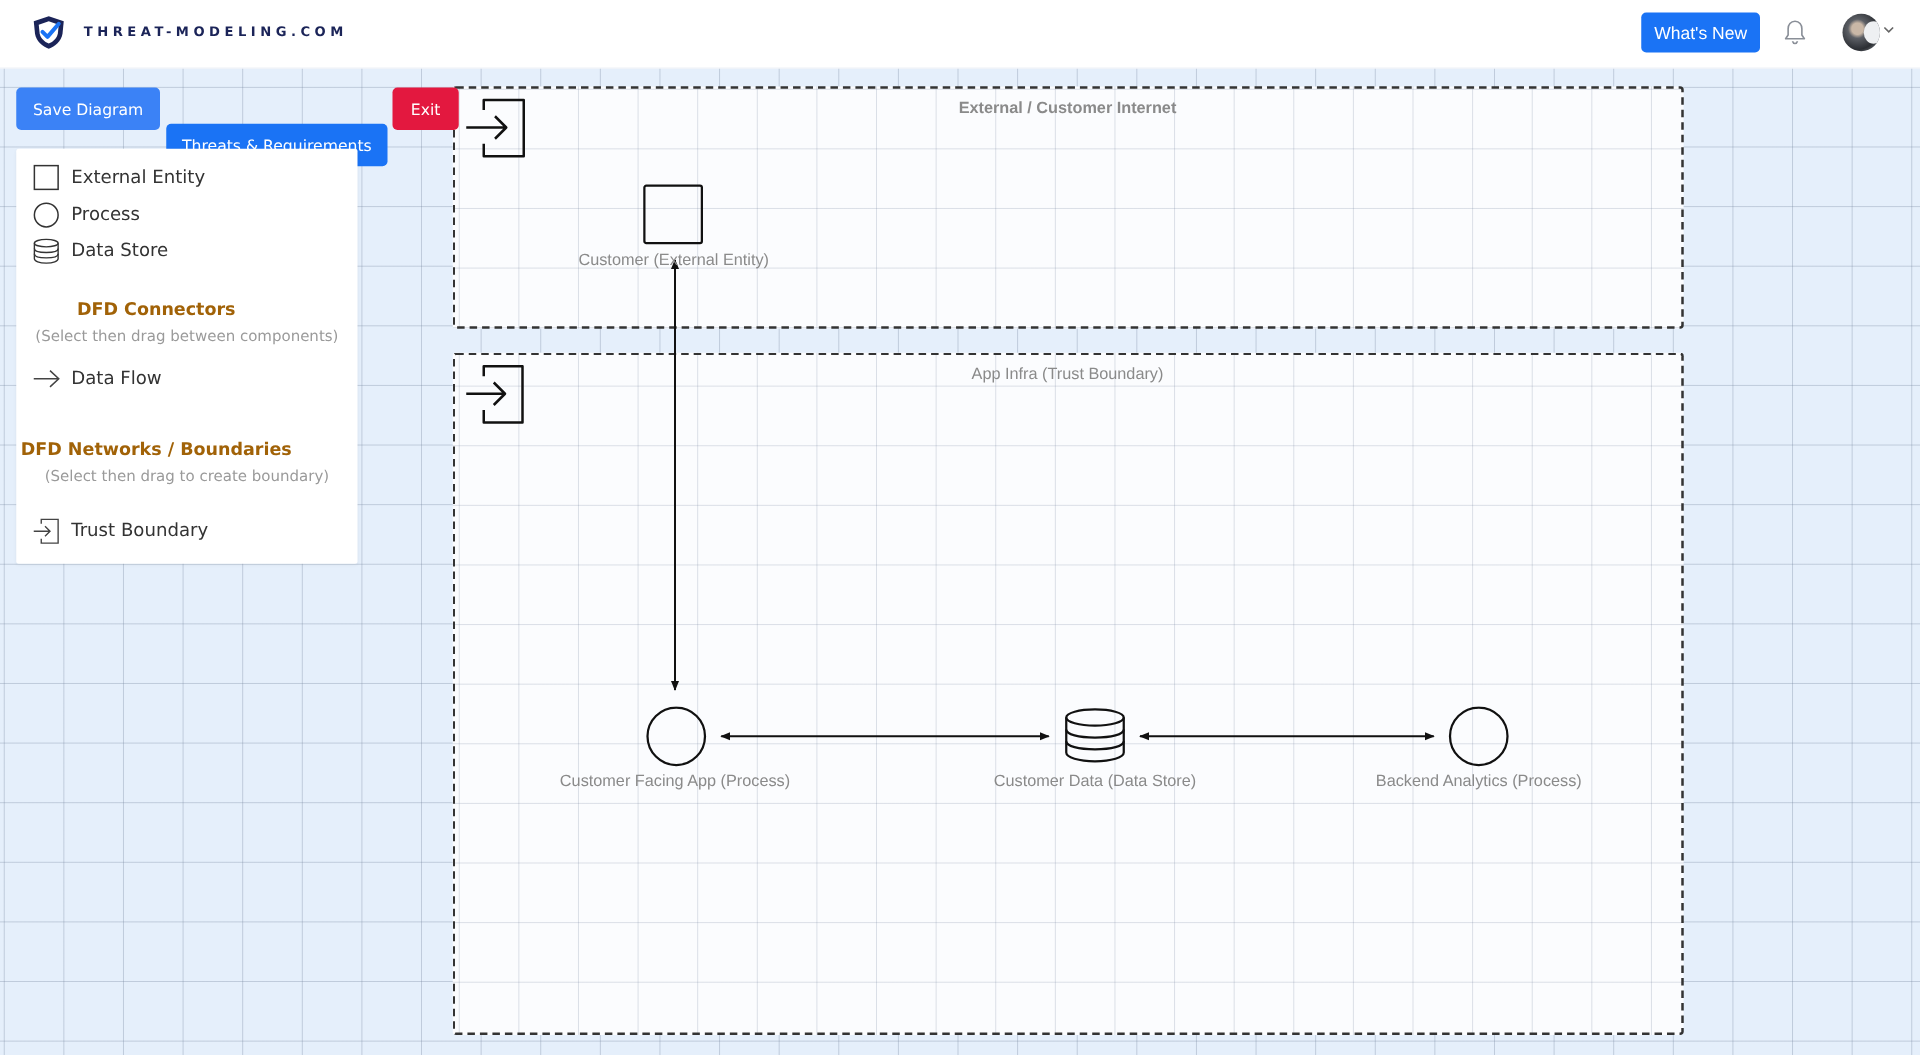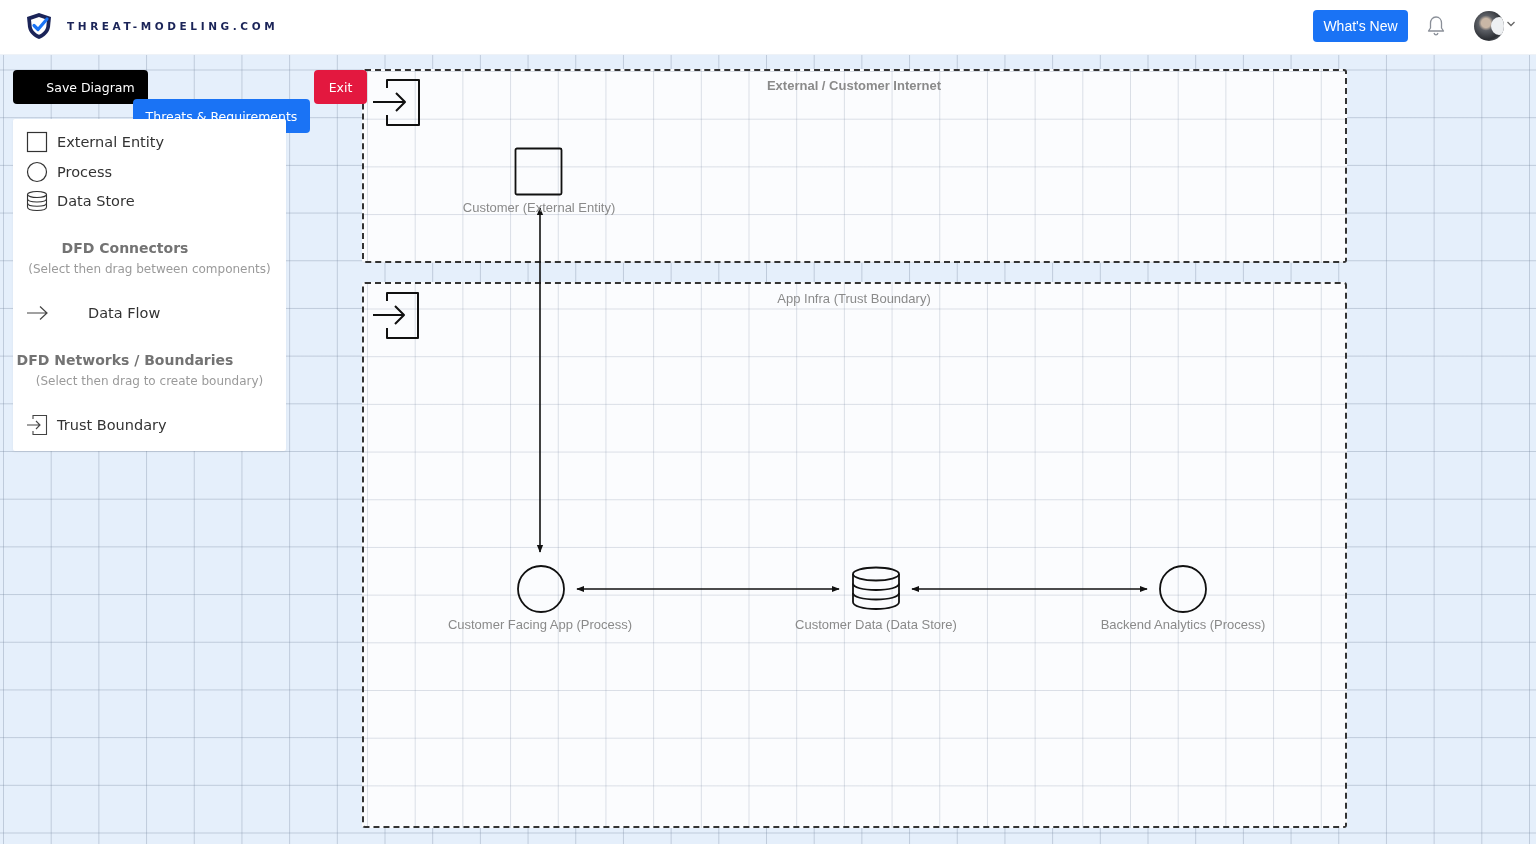--- a/index.html
+++ b/index.html
@@ -25,28 +25,28 @@
       linear-gradient(to right, rgba(120,135,160,0.25) 1px, transparent 1px),
       linear-gradient(to bottom, rgba(120,135,160,0.25) 1px, transparent 1px);
     background-size:47.7px 47.7px;
     border:2px dashed #333; border-radius:3px; box-sizing:border-box; }
   .b1 { left:362px; top:69px; width:985px; height:194px; background-position:-362px -54.5px; background-position:3px 0px; }
   .b2 { left:362px; top:282px; width:985px; height:546px; background-position:3px 24.5px; }
   .b-label { position:absolute; font-size:13px; color:#8a8a8a; white-space:nowrap; transform:translateX(-50%); }
   .tb-icon { position:absolute; }
 
   .btn { position:absolute; top:70px; height:34px; border-radius:4px; color:#fff; font-size:13.5px; display:flex; align-items:center; justify-content:center; font-family:"DejaVu Sans", sans-serif; font-size:12.5px; }
-  .btn-save { left:13px; width:115px; background:#000000;padding-left:20px; }
+  .btn-save { left:13px; width:115px; background:#3b82f6; }
   .btn-threats { left:133px; width:177px; background:#1a73f5;margin-top:29px; }
   .btn-exit { left:314px; width:53px; background:#e3183f; }
 
   .panel { position:absolute; left:13px; top:119px; width:273px; height:332px; background:#ffffff; border-radius:2px; box-shadow:0 1px 3px rgba(0,0,0,0.05); }
   .p-item { position:absolute; left:13px; display:flex; align-items:center; font-family:"DejaVu Sans", sans-serif; font-size:14.5px; color:#333; }
   .p-item .ic { width:22px; height:22px; margin-right:9px; display:flex; align-items:center; justify-content:center; }
-  .p-head { position:absolute; left:0; width:224px; text-align:center; font-family:"DejaVu Sans", sans-serif; font-weight:bold; font-size:14px; color:#737373; }
+  .p-head { position:absolute; left:0; width:224px; text-align:center; font-family:"DejaVu Sans", sans-serif; font-weight:bold; font-size:14px; color:#a16207; }
   .p-sub { position:absolute; left:0; width:273px; text-align:center; font-family:"DejaVu Sans", sans-serif; font-size:12px; color:#9a9a9a; }
 
   .node-label { position:absolute; font-size:13px; color:#8a8a8a; white-space:nowrap; transform:translateX(-50%); }
   svg.flows { position:absolute; left:0; top:0; width:1536px; height:844px; pointer-events:none; }
   .node { position:absolute; }
 </style>
 </head>
 <body>
 
 <div class="topbar">
@@ -148,21 +148,21 @@
         <path d="M1.5 8.8 C1.5 10.8 5.5 12 11 12 C16.5 12 20.5 10.8 20.5 8.8" fill="none" stroke="#333" stroke-width="1.1"></path>
         <path d="M1.5 13 C1.5 15 5.5 16.3 11 16.3 C16.5 16.3 20.5 15 20.5 13" fill="none" stroke="#333" stroke-width="1.1"></path>
       </svg>
     </span>
     <span>Data Store</span>
   </div>
 
   <div class="p-head" style="top:121px;">DFD Connectors</div>
   <div class="p-sub" style="top:143px;">(Select then drag between components)</div>
 
-  <div class="p-item" style="top:183px;gap:31px;">
+  <div class="p-item" style="top:173px;">
     <span class="ic">
       <svg width="22" height="22" viewBox="0 0 22 22">
           <path d="M1 11 L21 11 M14 4.5 L21 11 L14 17.5" fill="none" stroke="#444" stroke-width="1.2"></path>
         </svg>
     </span>
     <span>Data Flow</span>
   </div>
 
   <div class="p-head" style="top:233px;">DFD Networks / Boundaries</div>
   <div class="p-sub" style="top:255px;">(Select then drag to create boundary)</div>

